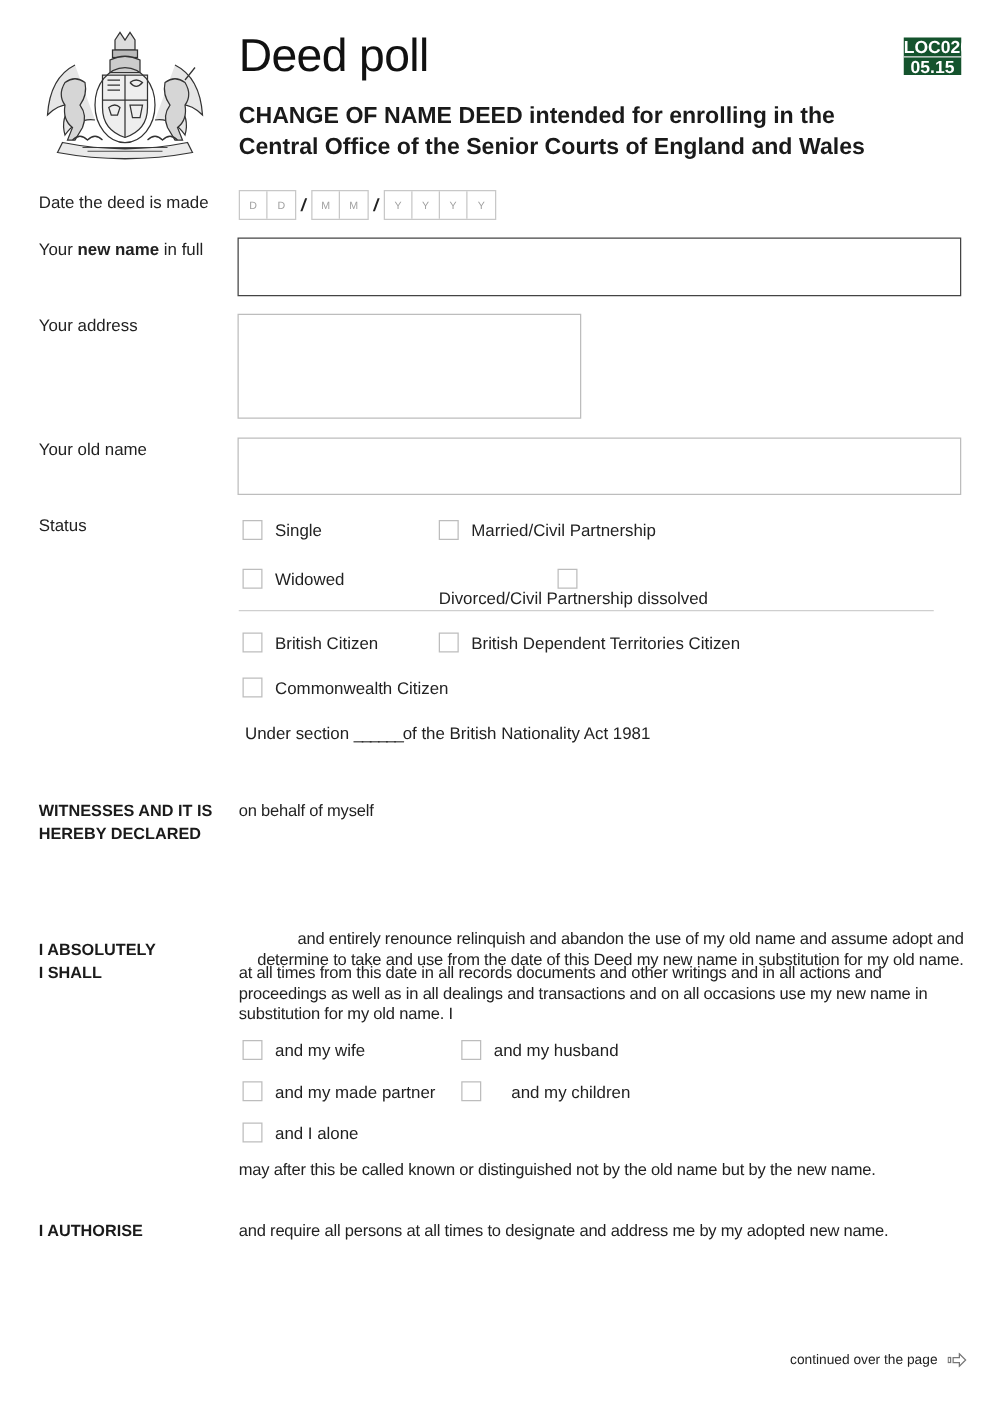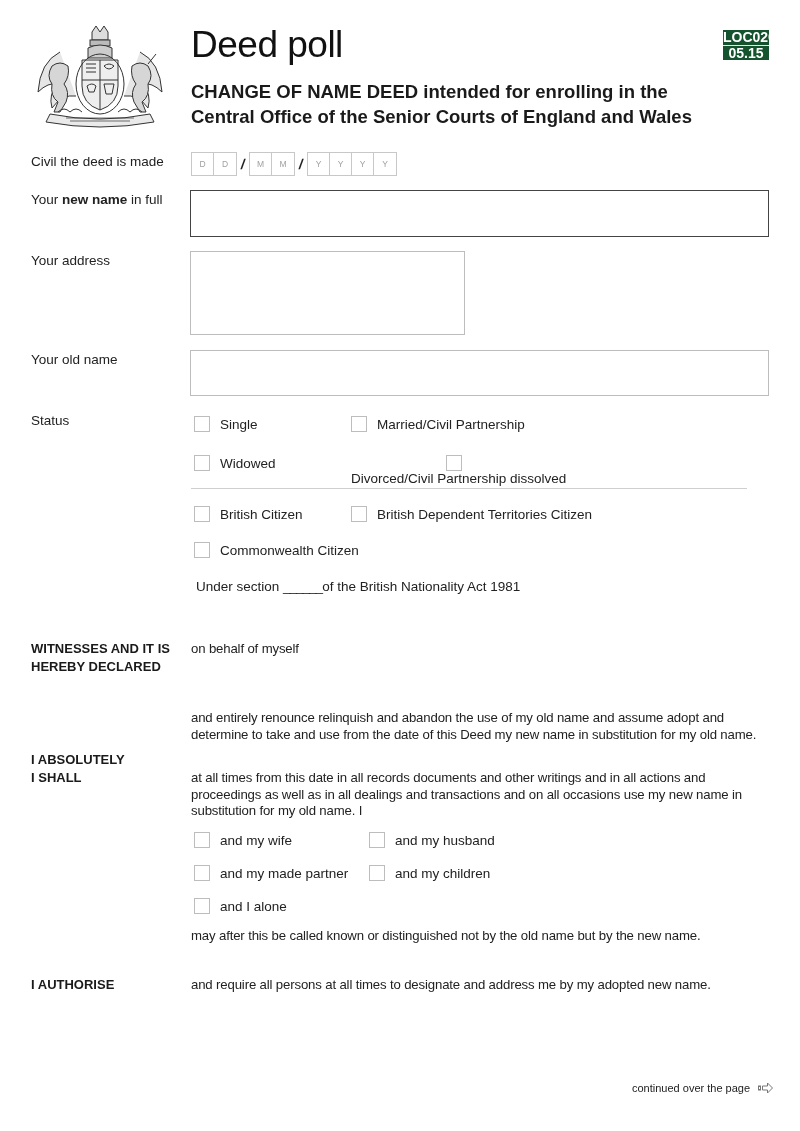--- a/index.html
+++ b/index.html
@@ -82,21 +82,21 @@
 <div class="abs title">Deed poll</div>
 <div class="abs subtitle">
   <div>CHANGE OF NAME DEED intended for enrolling in the</div>
   <div>Central Office of the Senior Courts of England and Wales</div>
 </div>
 <div class="abs form-code">
   <div>LOC020</div>
   <div>05.15</div>
 </div>
 
-<div class="abs label" style="top:154px;">Civil the deed is made</div>
+<div class="abs label" style="top:154px;">Date the deed is made</div>
 <div class="abs date">
   <div class="dgroup">
     <div class="dcell">D</div>
     <div class="dcell">D</div>
   </div>
   <div class="dsep">/</div>
   <div class="dgroup">
     <div class="dcell">M</div>
     <div class="dcell">M</div>
   </div>
@@ -159,21 +159,21 @@
   <span style="letter-spacing:-1px;">______</span><span>of the British Nationality Act 1981</span>
 </div>
 
 <div class="abs section-head" style="top:640px;">
   <div>WITNESSES AND IT IS</div>
   <div>HEREBY DECLARED</div>
 </div>
 <div class="abs para" style="top:641px;">on behalf of myself</div>
 
 <div class="abs section-head" style="top:751px;">I ABSOLUTELY</div>
-<div class="abs para" style="top:710px;">
+<div class="abs para" style="top:743px;text-align:right;">
   <div>and entirely renounce relinquish and abandon the use of my old name and assume adopt and</div>
   <div>determine to take and use from the date of this Deed my new name in substitution for my old name.</div>
 </div>
 
 <div class="abs section-head" style="top:769px;">I SHALL</div>
 <div class="abs para" style="top:770px;">
   <div>at all times from this date in all records documents and other writings and in all actions and</div>
   <div>proceedings as well as in all dealings and transactions and on all occasions use my new name in</div>
   <div>substitution for my old name. I</div>
 </div>
@@ -183,21 +183,21 @@
   <span>and my wife</span>
 </div>
 <div class="abs opt" style="left:369px; top:832px;">
   <span class="cb"></span>
   <span>and my husband</span>
 </div>
 <div class="abs opt" style="left:194px; top:865px;">
   <span class="cb"></span>
   <span>and my made partner</span>
 </div>
-<div class="abs opt" style="left:369px; top:865px;">
+<div class="abs opt" style="left:369px; top:865px;gap:14px;">
   <span class="cb"></span>
   <span>and my children</span>
 </div>
 <div class="abs opt" style="left:194px; top:898px;">
   <span class="cb"></span>
   <span>and I alone</span>
 </div>
 
 <div class="abs para" style="top:928px;">may after this be called known or distinguished not by the old name but by the new name.</div>
 

